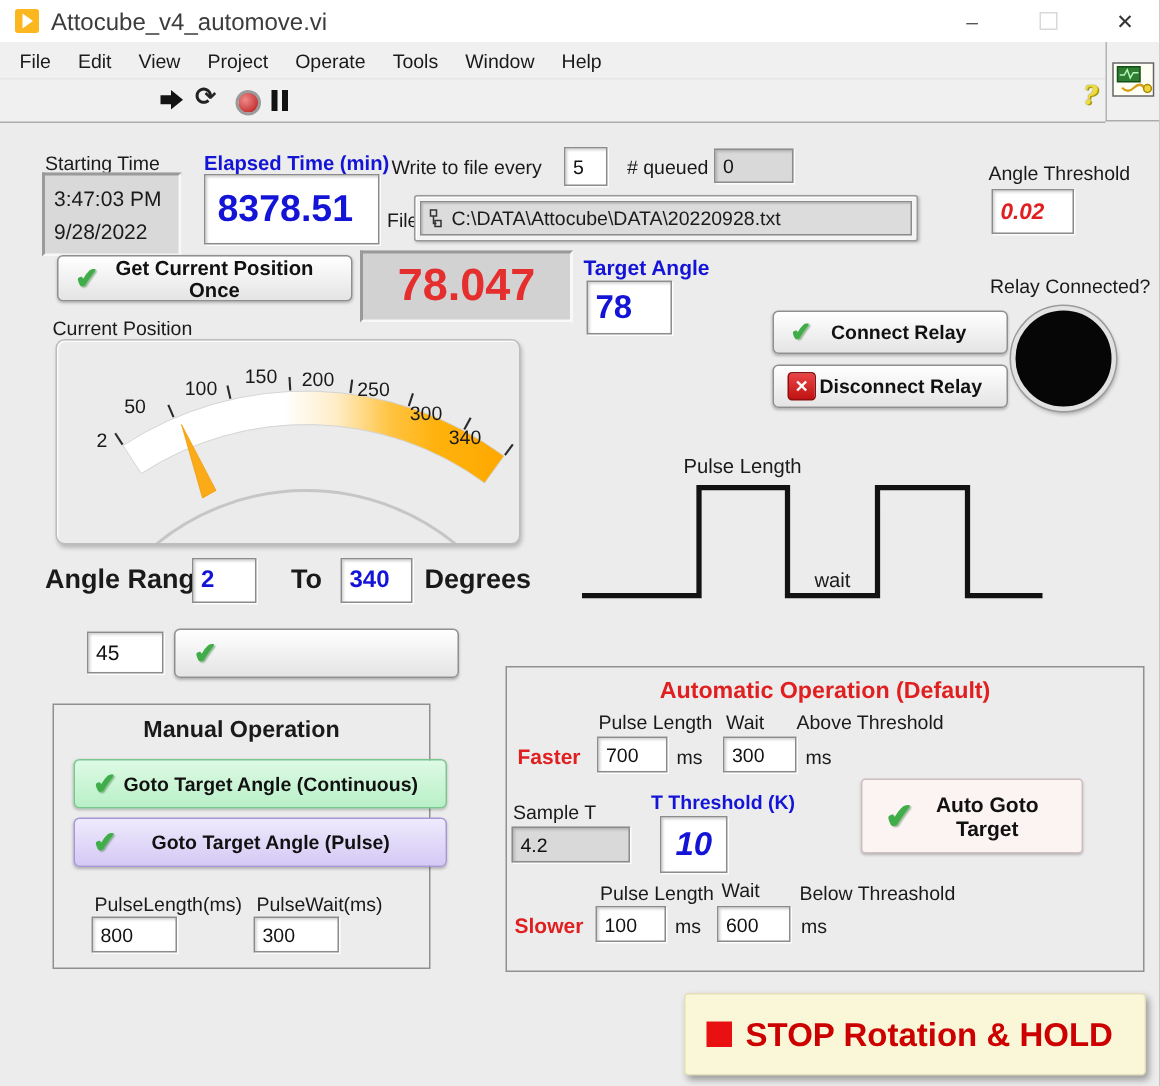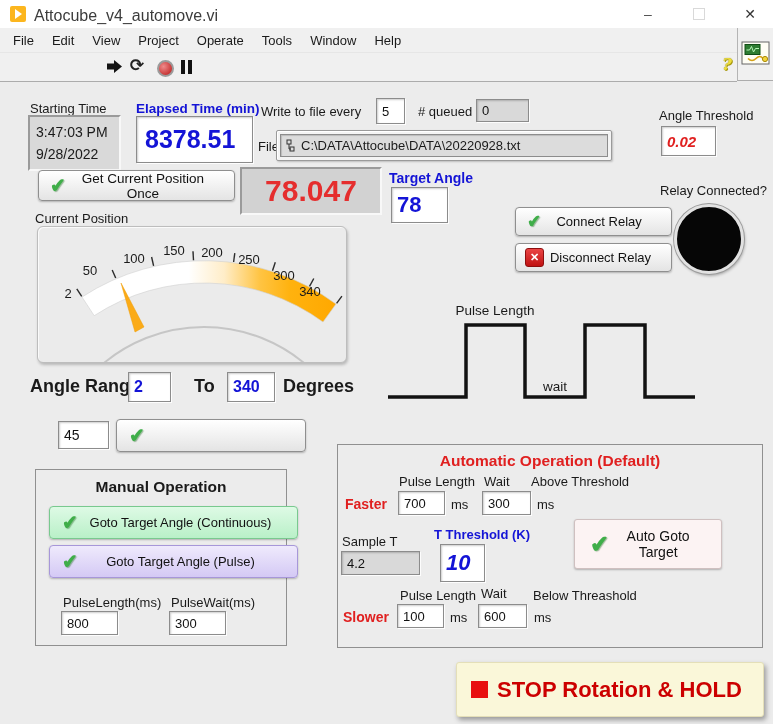--- a/index.html
+++ b/index.html
@@ -25,21 +25,21 @@
   .tb-pause{position:absolute;left:181px;top:60px;display:flex;gap:3px;}
   .tb-pause i{display:block;width:4px;height:14px;background:#111;}
   .help-q{position:absolute;left:722px;top:54px;font-family:"DejaVu Serif",serif;font-style:italic;font-weight:bold;font-size:17px;color:#eede3c;text-shadow:1px 1px 0 #a8980e,0 0 1px #857a00;}
   
   .lab{position:absolute;font-size:13px;white-space:nowrap;color:#1a1a1a;}
   .fld{position:absolute;background:#fff;border:1px solid #8c8c8c;box-shadow:inset 1px 1px 2px rgba(0,0,0,.2),1px 1px 0 rgba(255,255,255,.9);
        font-size:13px;color:#111;display:flex;align-items:center;padding:0 5px;box-sizing:border-box;}
   .fld.gray{background:#d9d9d9;}
   .btn{position:absolute;display:flex;align-items:center;background:linear-gradient(#ffffff,#e4e4e4);
        border:1px solid #8f8f8f;border-radius:4px;box-shadow:0 1px 2px rgba(0,0,0,.25);font-size:13px;color:#111;box-sizing:border-box;}
-  .btn .lbl{flex:1;text-align:center;padding-right:14px;}
+  .btn .lbl{flex:1;text-align:center;padding-right:14px;font-weight:bold;}
   .check{display:inline-block;color:#3fae49;font-weight:bold;text-shadow:1px 1px 1px rgba(40,110,40,.45);transform:rotate(-4deg);}
   .xicon{display:inline-flex;width:17px;height:17px;background:linear-gradient(#ea4545,#c01212);border:1px solid #8d0f0f;border-radius:3px;
          color:#fff;font-size:11px;font-weight:bold;align-items:center;justify-content:center;}
   .blue{color:#1414d6;}
   .red{color:#e02020;}
   .panel-box{position:absolute;border:1px solid #909090;box-sizing:border-box;}
   .led{position:absolute;border-radius:50%;background:#060606;border:3px solid #e2e2e2;box-shadow:0 0 0 1px #9a9a9a,1px 2px 3px rgba(0,0,0,.3);}
   .display{position:absolute;box-sizing:border-box;border:2px solid;border-color:#9a9a9a #f8f8f8 #f8f8f8 #9a9a9a;background:#d9d9d9;}
   svg text{font-family:"Liberation Sans",sans-serif;}
 </style>
@@ -229,21 +229,21 @@
     <div class="lab" style="left:193px;top:29px;">Above Threshold</div>
     <div class="lab red" style="left:7px;top:51px;font-weight:bold;font-size:14px;">Faster</div>
     <div class="fld" style="left:60px;top:46px;width:47px;height:24px;">700</div>
     <div class="lab" style="left:113px;top:52px;">ms</div>
     <div class="fld" style="left:144px;top:46px;width:49px;height:24px;">300</div>
     <div class="lab" style="left:199px;top:52px;">ms</div>
 
     <div class="lab" style="left:4px;top:89px;">Sample T</div>
     <div class="fld gray" style="left:3px;top:106px;width:79px;height:24px;">4.2</div>
     <div class="lab blue" style="left:96px;top:82px;font-weight:bold;">T Threshold (K)</div>
-    <div class="fld" style="left:102px;top:99px;width:45px;height:38px;justify-content:flex-start;">
+    <div class="fld" style="left:102px;top:99px;width:45px;height:38px;justify-content:center;">
       <span class="blue" style="font-size:22px;font-weight:bold;font-style:italic;">10</span>
     </div>
     <div class="btn" style="left:236px;top:74px;width:148px;height:50px;background:#fcf3f3;border-color:#cfc0c0;border-radius:3px;">
       <span class="check" style="font-size:23px;margin-left:15px;">✔</span>
       <span class="lbl" style="font-size:14px;">Auto Goto Target</span>
     </div>
 
     <div class="lab" style="left:62px;top:143px;">Pulse Length</div>
     <div class="lab" style="left:143px;top:141px;">Wait</div>
     <div class="lab" style="left:195px;top:143px;">Below Threashold</div>

